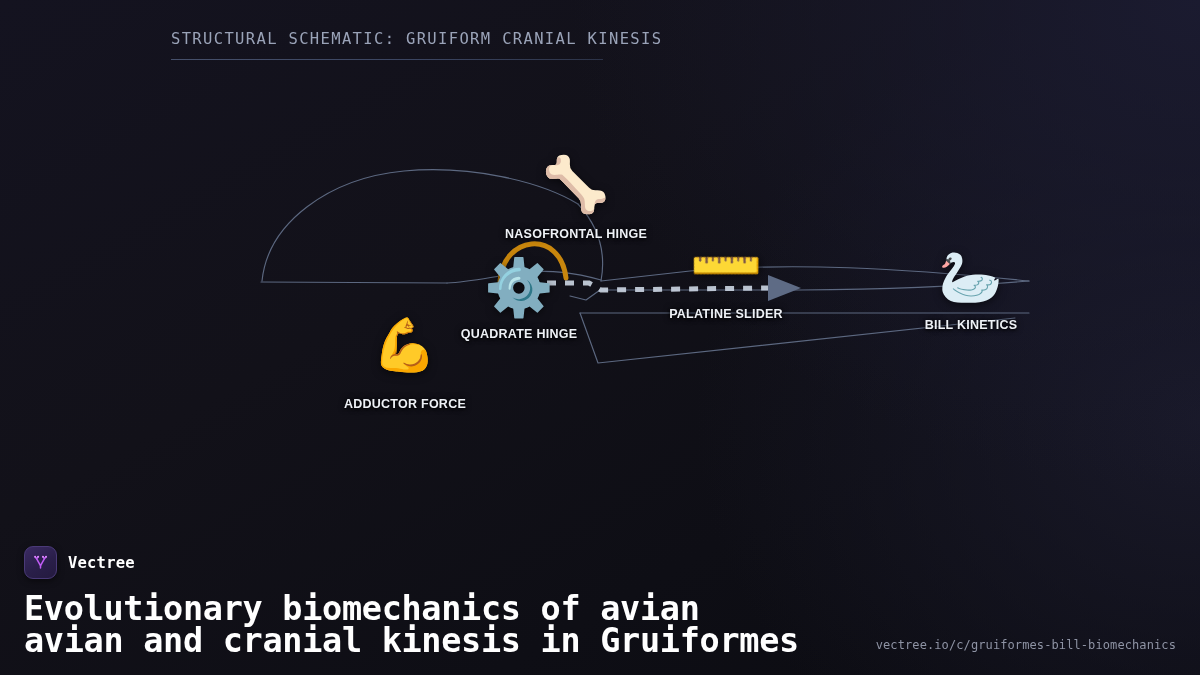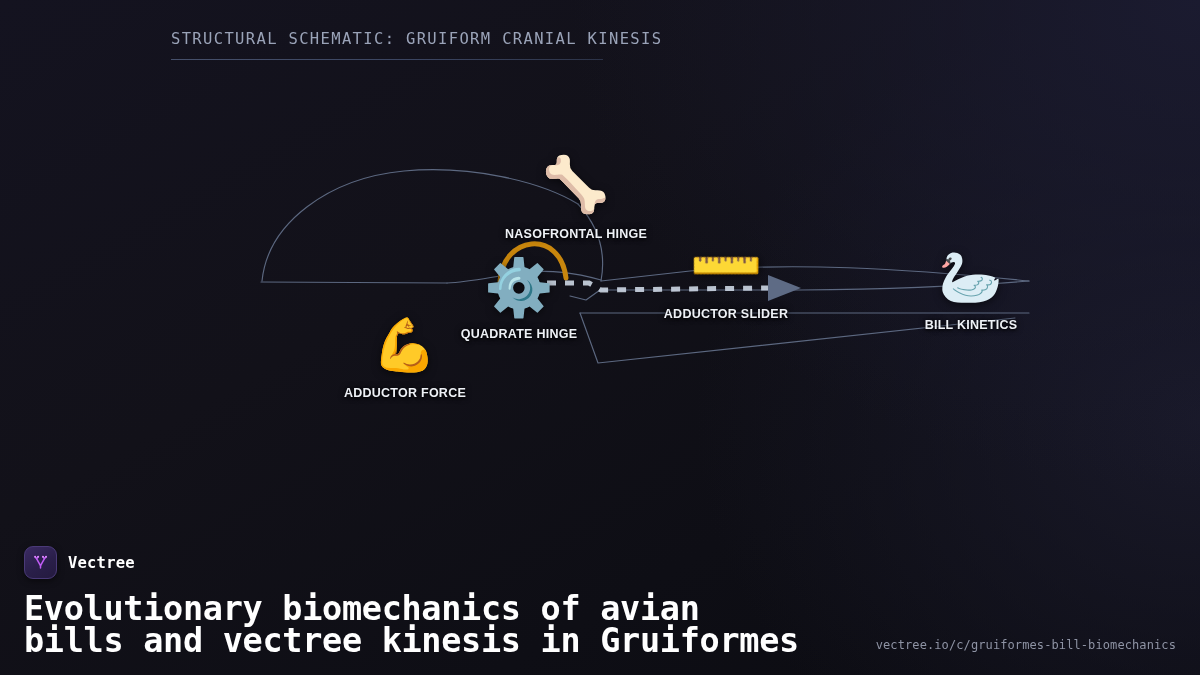--- a/index.html
+++ b/index.html
@@ -188,26 +188,26 @@
     <span class="node-label" style="position:absolute; top:62px;">NASOFRONTAL HINGE</span>
   </div>
 
   <div class="node" style="left:519px; top:288px;">
     <span class="glyph" style="font-size:56px;">⚙️</span>
     <span class="node-label" style="position:absolute; top:60px;">QUADRATE HINGE</span>
   </div>
 
   <div class="node" style="left:405px; top:345px;">
     <span class="glyph" style="font-size:52px;">💪</span>
-    <span class="node-label" style="position:absolute; top:60px;">ADDUCTOR FORCE</span>
+    <span class="node-label" style="position:absolute; top:71px;">ADDUCTOR FORCE</span>
   </div>
 
   <div class="node" style="left:726px; top:266px;">
     <span class="glyph" style="font-size:52px; transform:rotate(-45deg); display:inline-block;">📏</span>
-    <span class="node-label" style="position:absolute; top:60px;">ADDUCTOR SLIDER</span>
+    <span class="node-label" style="position:absolute; top:60px;">PALATINE SLIDER</span>
   </div>
 
   <div class="node" style="left:971px; top:277px;">
     <span class="glyph" style="font-size:52px;">🦢</span>
     <span class="node-label" style="position:absolute; top:60px;text-align:center;">BILL KINETICS</span>
   </div>
 
   <div id="footer">
     <div class="brand-row">
       <div class="brand-mark">
@@ -224,18 +224,18 @@
             <circle cx="5.2" cy="4.6" r="1.25"></circle>
             <circle cx="9.0" cy="4.7" r="1.25"></circle>
             <circle cx="15.1" cy="4.7" r="1.25"></circle>
             <circle cx="19.0" cy="4.6" r="1.25"></circle>
           </g>
         </svg>
       </div>
       <div class="brand-name">Vectree</div>
     </div>
 
-    <h1 class="headline">Evolutionary biomechanics of avian bills and vectree kinesis in Gruiformes</h1>
+    <h1 class="headline">Evolutionary biomechanics of avian avian and cranial kinesis in Gruiformes</h1>
 
     <div class="footer-url">vectree.io/c/gruiformes-bill-biomechanics</div>
   </div>
 
 </div>
 
 </body></html>

